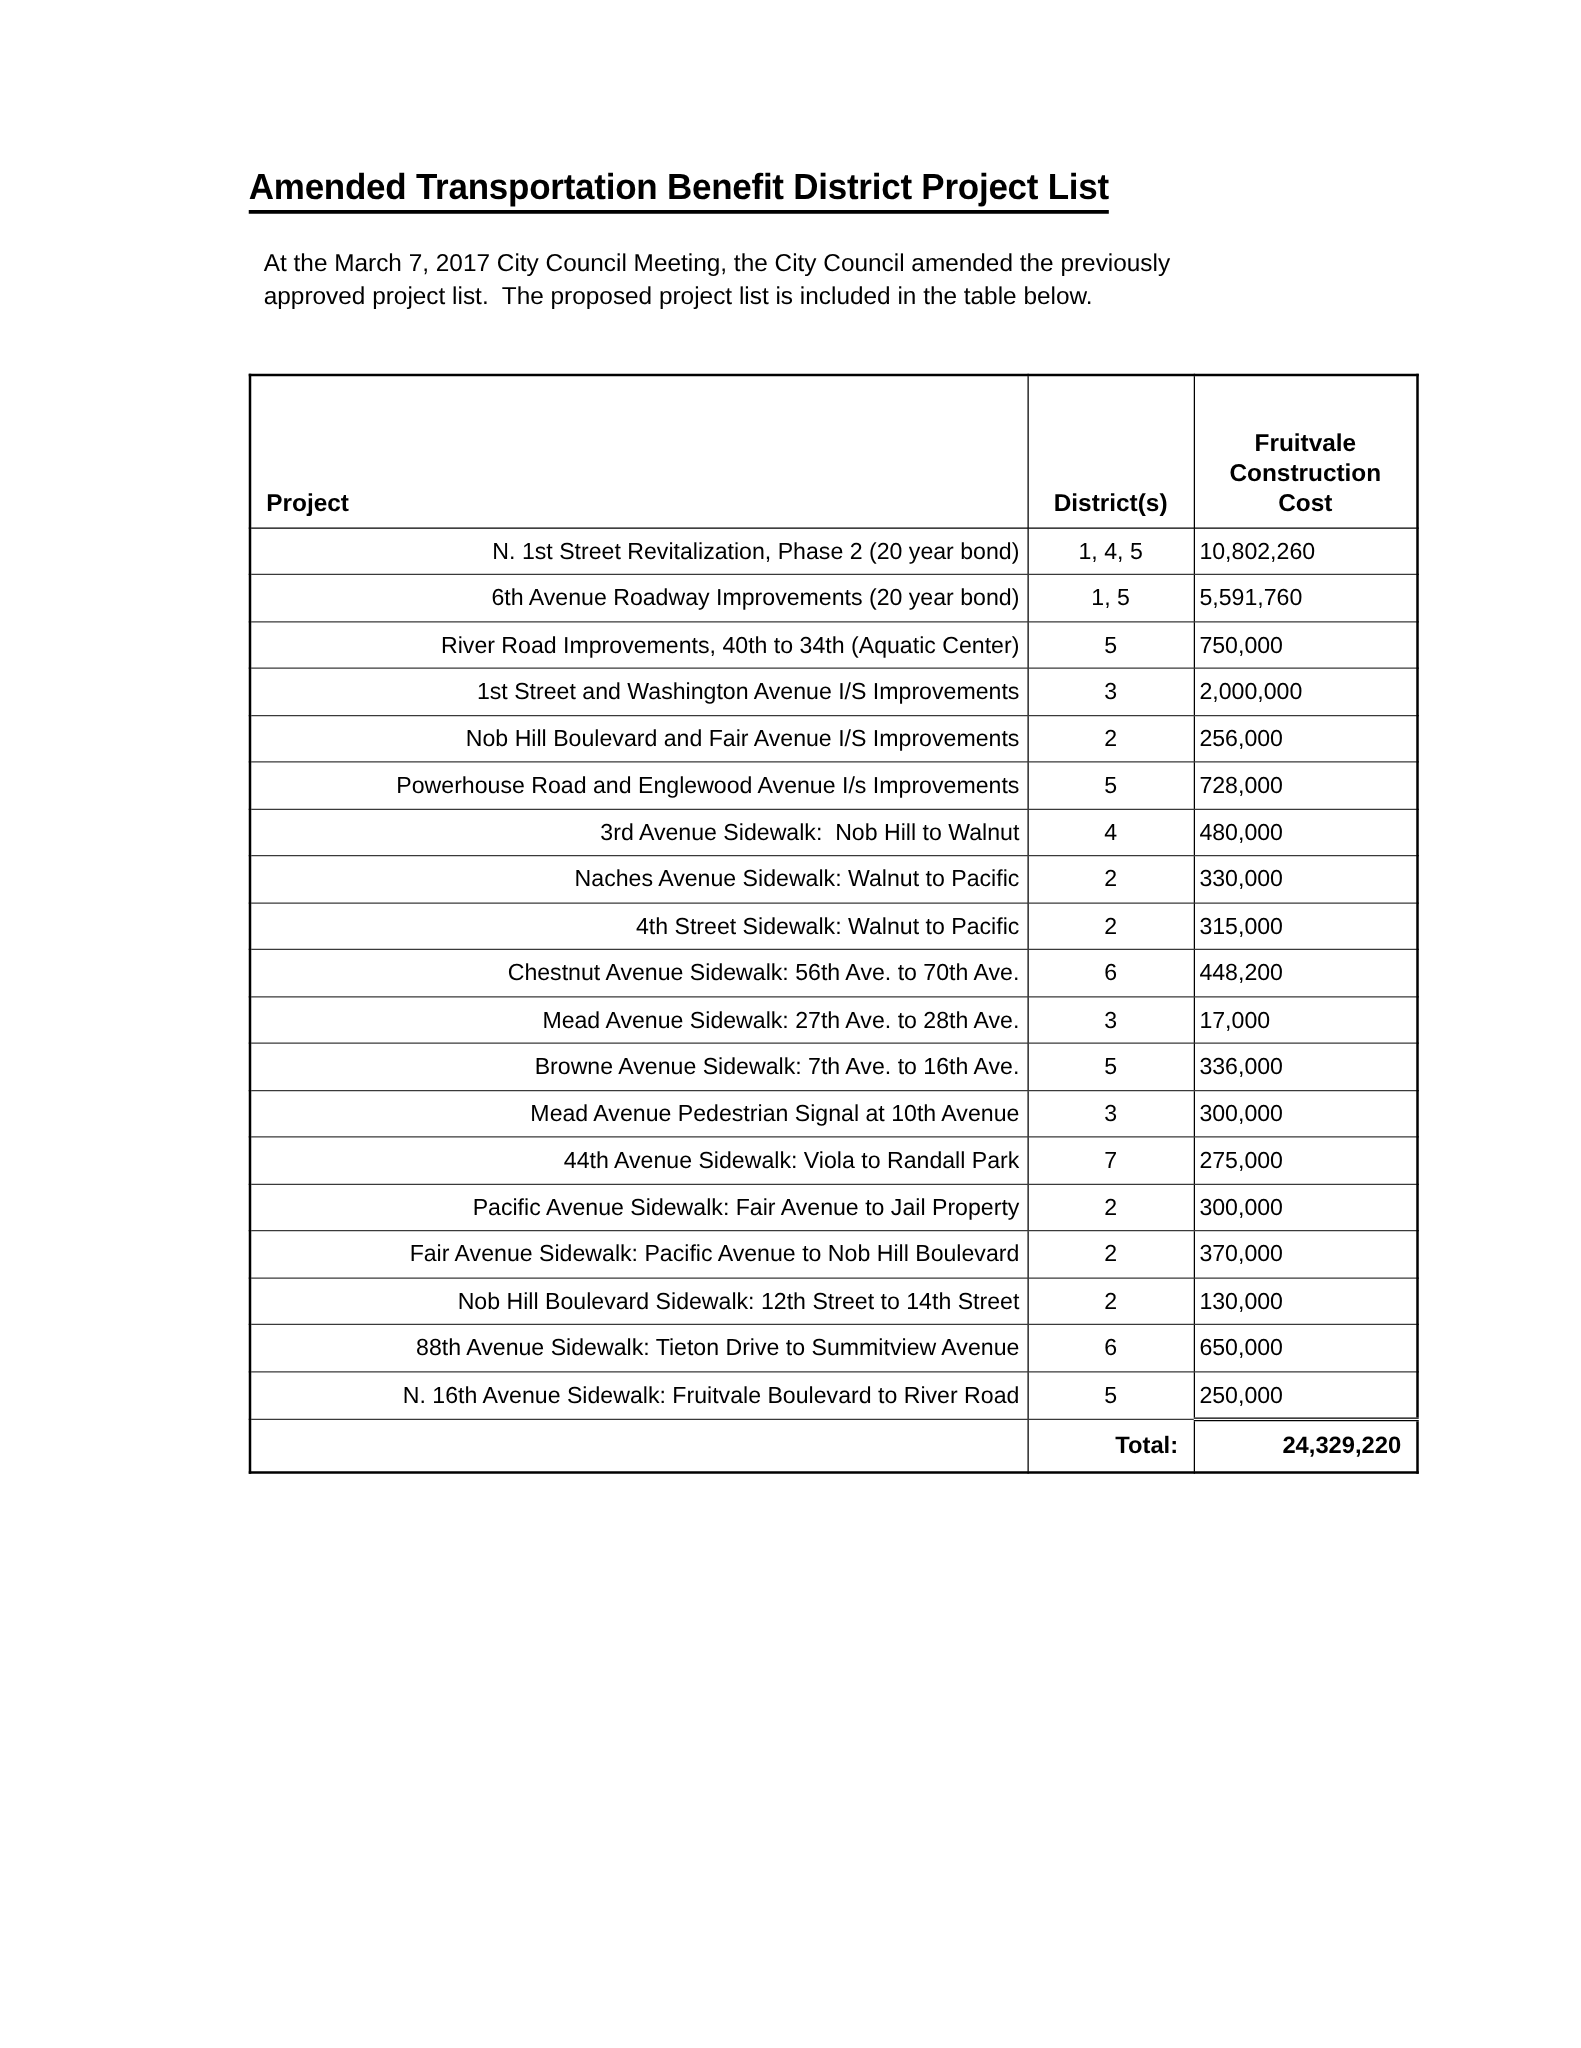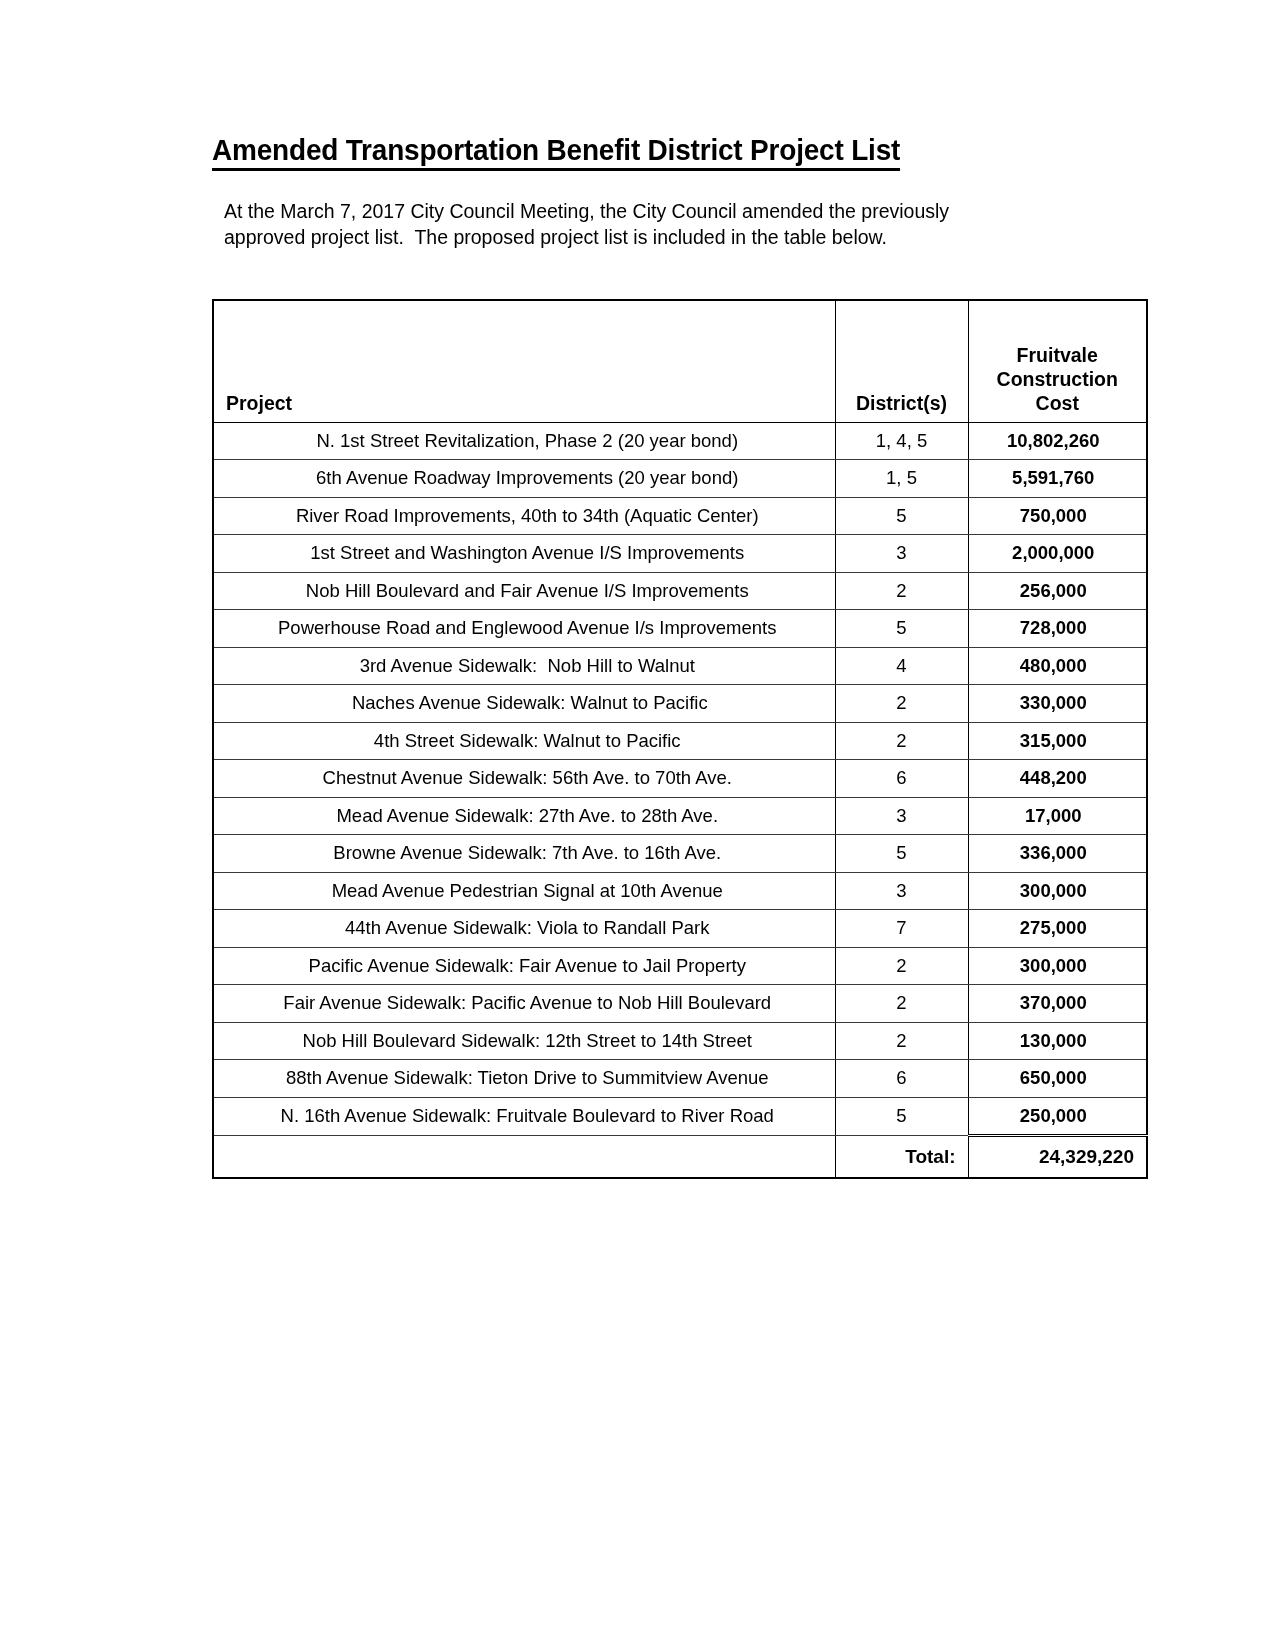--- a/index.html
+++ b/index.html
@@ -18,21 +18,21 @@
   .page {
     position: relative;
     width: 1265px;
     height: 1638px;
     box-sizing: border-box;
     padding: 0;
   }
 
   .content {
     position: absolute;
-    left: 180px;
+    left: 167px;
     top: 134px;
     width: 940px;
     padding-left: 32px;
   }
 
   
   .doc-title {
     font-family: "Liberation Sans", sans-serif;
     font-size: 29px;
     font-weight: bold;
@@ -111,33 +111,32 @@
     height: 36.5px;
     padding: 0;
     border-bottom: 1.1px solid #3a3a3a;
     vertical-align: middle;
     white-space: pre;
   }
   tbody tr:last-child td {
     border-bottom: 1.1px solid #3a3a3a;
   }
   td.c-proj {
-    text-align: center;
+    text-align: right;
     padding: 0 6px 0 12px;
     border-right: 1.6px solid #000;
   }
   td.c-dist {
     text-align: center;
     padding: 0;
     border-right: 1.6px solid #000;
   }
   td.c-cost {
-    text-align: center;
+    text-align: left;
     padding: 0 12px 0 4px;
-    font-weight: bold;
   }
 
   
   tfoot td {
     font-size: 19px;
     font-weight: bold;
     height: 40px;
     padding: 0;
     vertical-align: middle;
     border: none;

